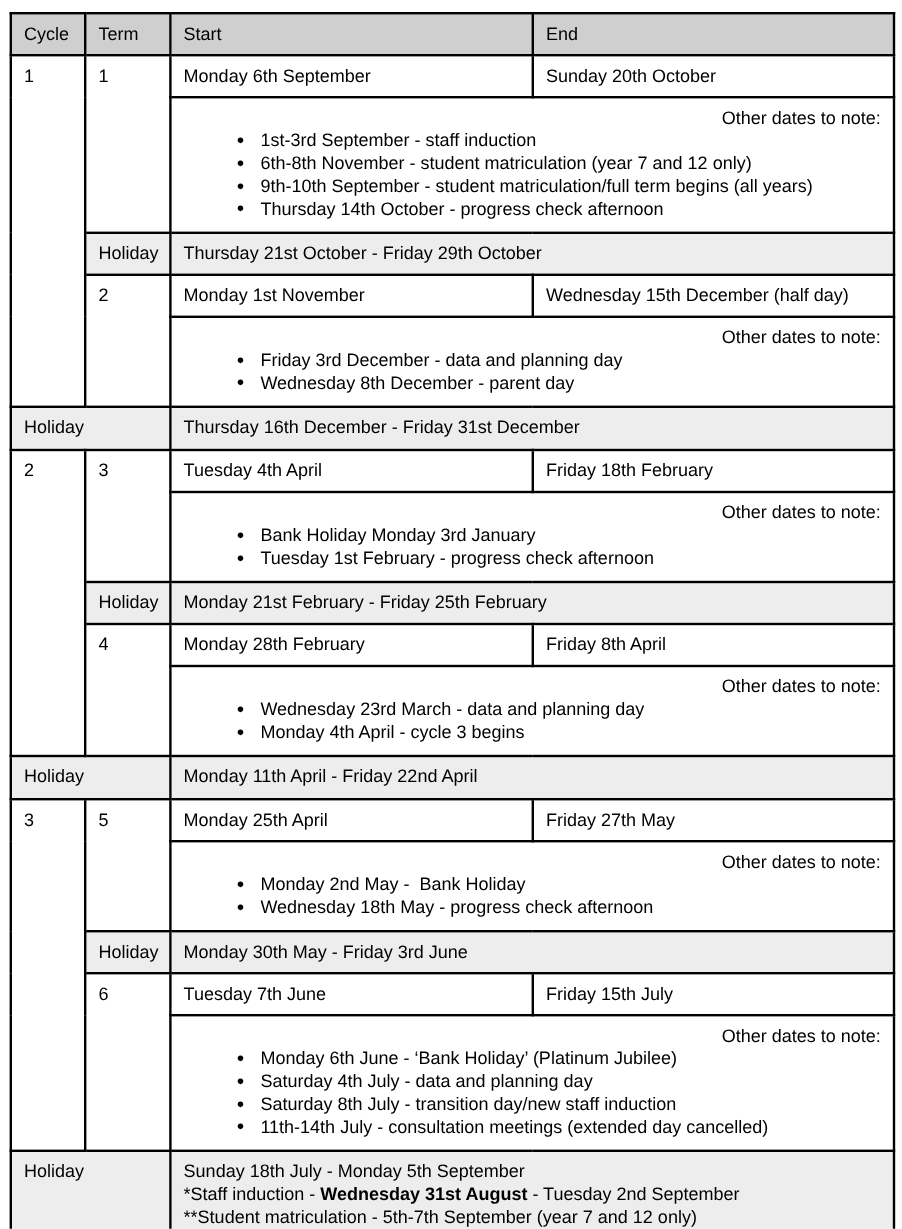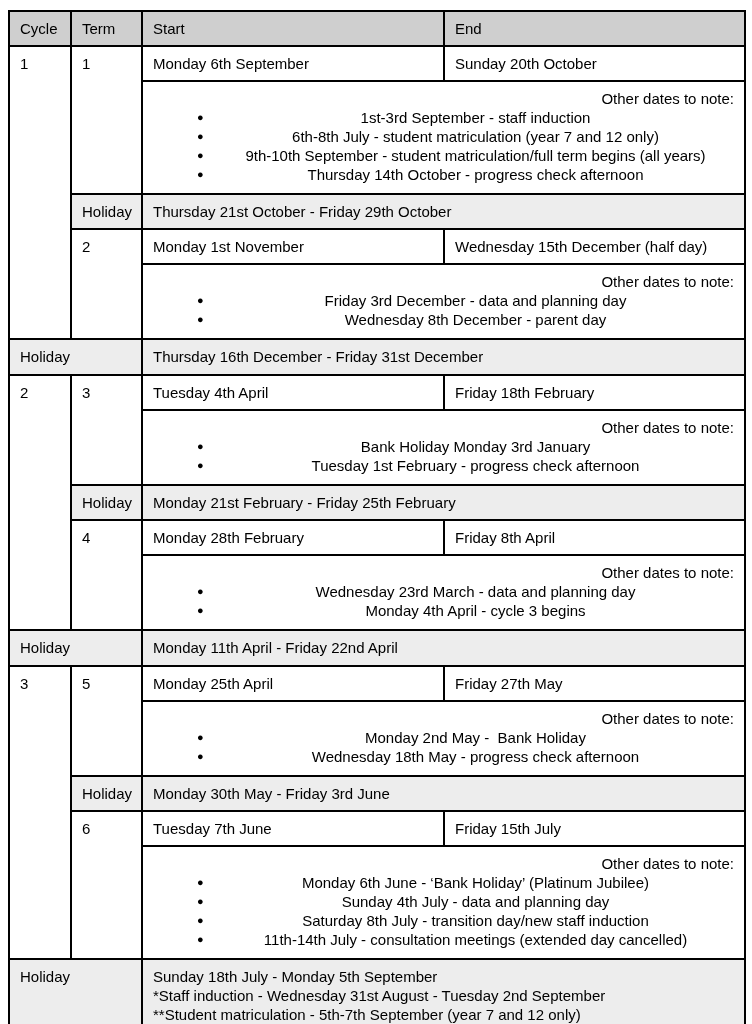--- a/index.html
+++ b/index.html
@@ -49,36 +49,35 @@
   tr.row-holiday-full td {
     background: var(--holiday-bg, #ededed);
     height: 36px;
   }
   td.notes-cell { padding: 7px 10px 9px 10px; }
   .notes-title { margin: 0; text-align: right; }
   ul.notes {
     margin: 0;
     padding: 0 0 0 64px;
     list-style: none;
-    text-align: center;
   }
   ul.notes li {
     position: relative;
     white-space: pre-wrap;
   }
   ul.notes li::before {
     content: "\25CF";
     position: absolute;
     left: -20px;
     top: 0;
     font-size: 11px;
     line-height: 19px;
   }
   .multiline div { line-height: 19px; }
-  b { font-weight: normal; }
+  b { font-weight: bold; }
 </style>
 </head>
 <body>
 
 <div class="page">
   <table class="calendar">
     <colgroup>
       <col class="col-cycle">
         <col class="col-term">
         <col class="col-start">
@@ -97,21 +96,21 @@
       <td rowspan="5">1</td>
       <td rowspan="2">1</td>
       <td>Monday 6th September</td>
       <td>Sunday 20th October</td>
     </tr>
     <tr>
       <td colspan="2" class="notes-cell">
         <div class="notes-title">Other dates to note:</div>
         <ul class="notes">
           <li>1st-3rd September - staff induction</li>
-          <li>6th-8th July - student matriculation (year 7 and 12 only)</li>
+          <li>6th-8th November - student matriculation (year 7 and 12 only)</li>
           <li>9th-10th September - student matriculation/full term begins (all years)</li>
           <li>Thursday 14th October - progress check afternoon</li>
         </ul>
       </td>
     </tr>
     <tr class="row-holiday">
       <td>Holiday</td>
       <td colspan="2">Thursday 21st October - Friday 29th October</td>
     </tr>
 
@@ -198,21 +197,21 @@
     <tr class="row-date">
       <td rowspan="2">6</td>
       <td>Tuesday 7th June</td>
       <td>Friday 15th July</td>
     </tr>
     <tr>
       <td colspan="2" class="notes-cell">
         <div class="notes-title">Other dates to note:</div>
         <ul class="notes">
           <li>Monday 6th June - ‘Bank Holiday’ (Platinum Jubilee)</li>
-          <li>Sunday 4th July - data and planning day</li>
+          <li>Saturday 4th July - data and planning day</li>
           <li>Saturday 8th July - transition day/new staff induction</li>
           <li>11th-14th July - consultation meetings (extended day cancelled)</li>
         </ul>
       </td>
     </tr>
 
     <tr class="row-holiday-full">
       <td colspan="2">Holiday</td>
       <td colspan="2" class="multiline">
         <div>Sunday 18th July - Monday 5th September</div>

